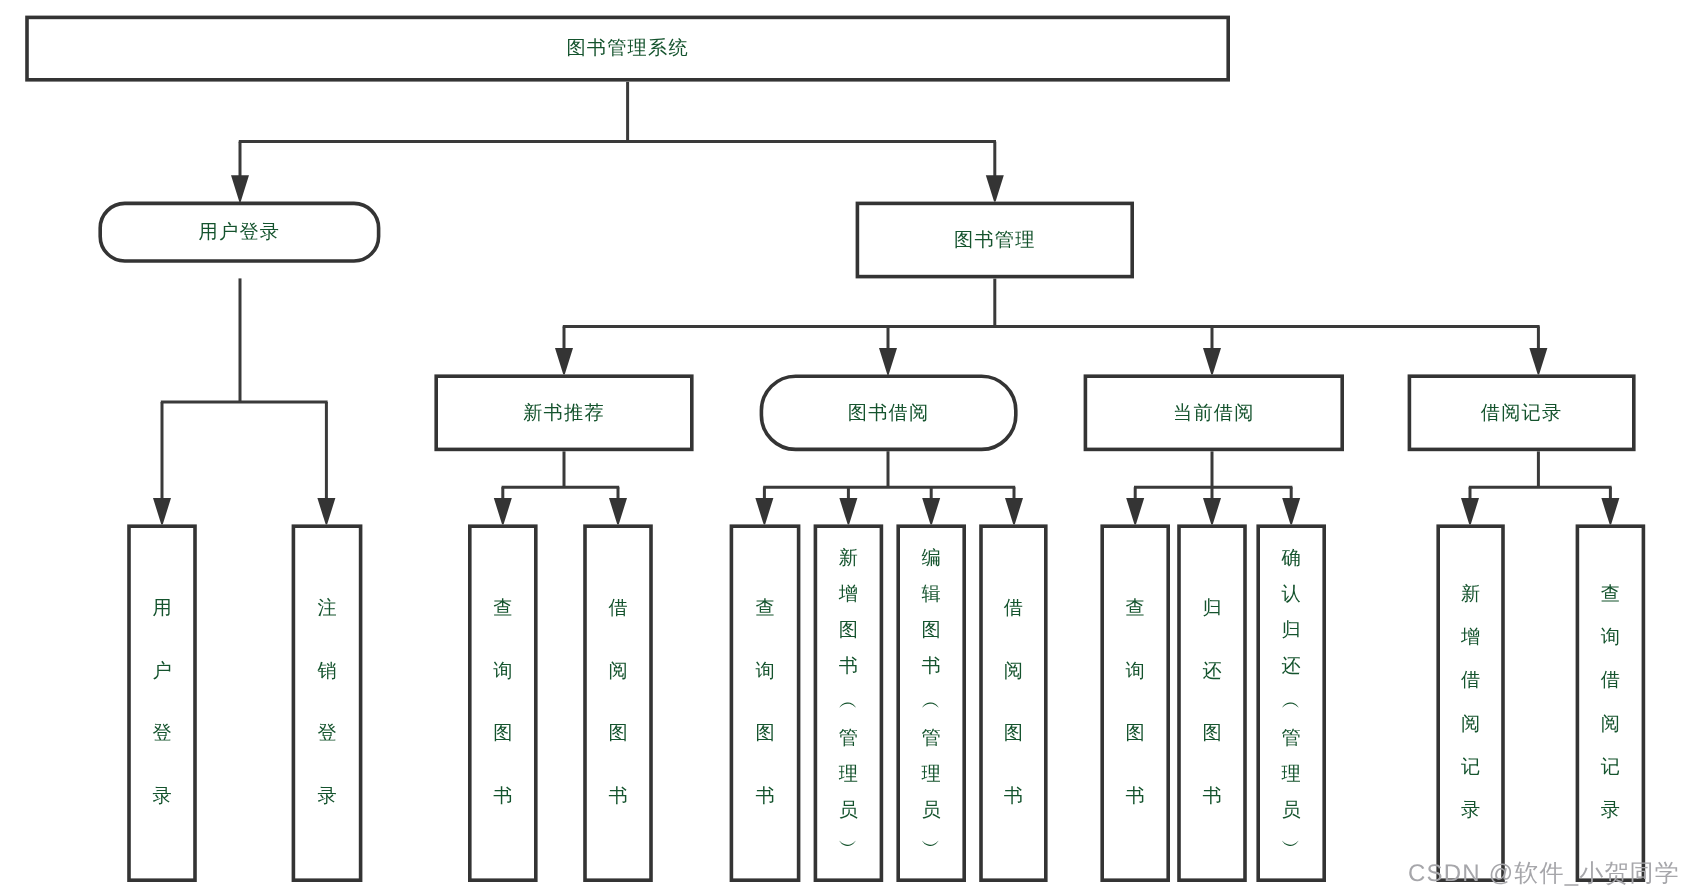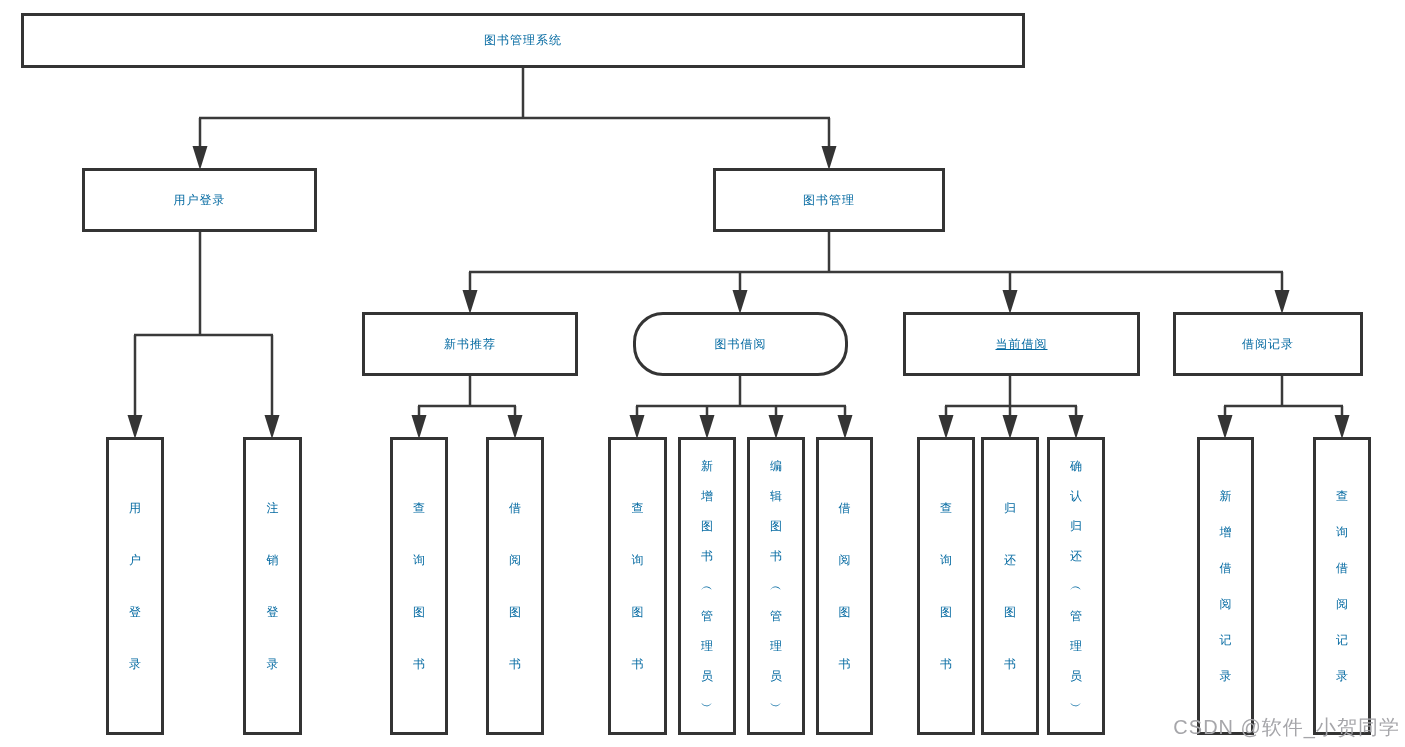--- a/index.html
+++ b/index.html
@@ -21,22 +21,22 @@
     width: 1405px; height: 747px;
   }
   .box {
     position: absolute;
     box-sizing: border-box;
     border: 3px solid #343434;
     background: #ffffff;
     display: flex;
     align-items: center;
     justify-content: center;
-    color: #0369a1;
-    font-size: 12px;
+    color: #14532d;
+    font-size: 16px;
     letter-spacing: 1px;
   }
   .leaf {
     flex-direction: column;
     letter-spacing: 0;
   }
   .leaf .vch {
     line-height: 20px;
     height: 20px;
     text-align: center;
@@ -121,26 +121,26 @@
       <polygon points="938.5,415 953.5,415 946,439"></polygon>
       <polygon points="1002.5,415 1017.5,415 1010,439"></polygon>
       <polygon points="1068.5,415 1083.5,415 1076,439"></polygon>
       <polygon points="1217.5,415 1232.5,415 1225,439"></polygon>
       <polygon points="1334.5,415 1349.5,415 1342,439"></polygon>
     </g>
   </svg>
 
   <div class="box" style="left:21px; top:13px; width:1004px; height:55px;">图书管理系统</div>
 
-  <div class="box" style="left:82px; top:168px; width:235px; height:64px;">用户登录</div>
+  <div class="box" style="left:82px; top:168px; width:235px; height:51px;border-radius:22px;">用户登录</div>
   <div class="box" style="left:713px; top:168px; width:232px; height:64px;">图书管理</div>
 
   <div class="box" style="left:362px; top:312px; width:216px; height:64px;">新书推荐</div>
   <div class="box" style="left:633px; top:312px; width:215px; height:64px;border-radius:30px;">图书借阅</div>
-  <div class="box" style="left:903px; top:312px; width:237px; height:64px;text-decoration:underline;">当前借阅</div>
+  <div class="box" style="left:903px; top:312px; width:217px; height:64px;">当前借阅</div>
   <div class="box" style="left:1173px; top:312px; width:190px; height:64px;">借阅记录</div>
 
   <div class="box leaf vgap-wide" style="left:106px; top:437px; width:58px; height:298px;">
       <div class="vch">用</div>
       <div class="vch">户</div>
       <div class="vch">登</div>
       <div class="vch">录</div>
     </div>
   <div class="box leaf vgap-wide" style="left:243px; top:437px; width:59px; height:298px;">
       <div class="vch">注</div>

